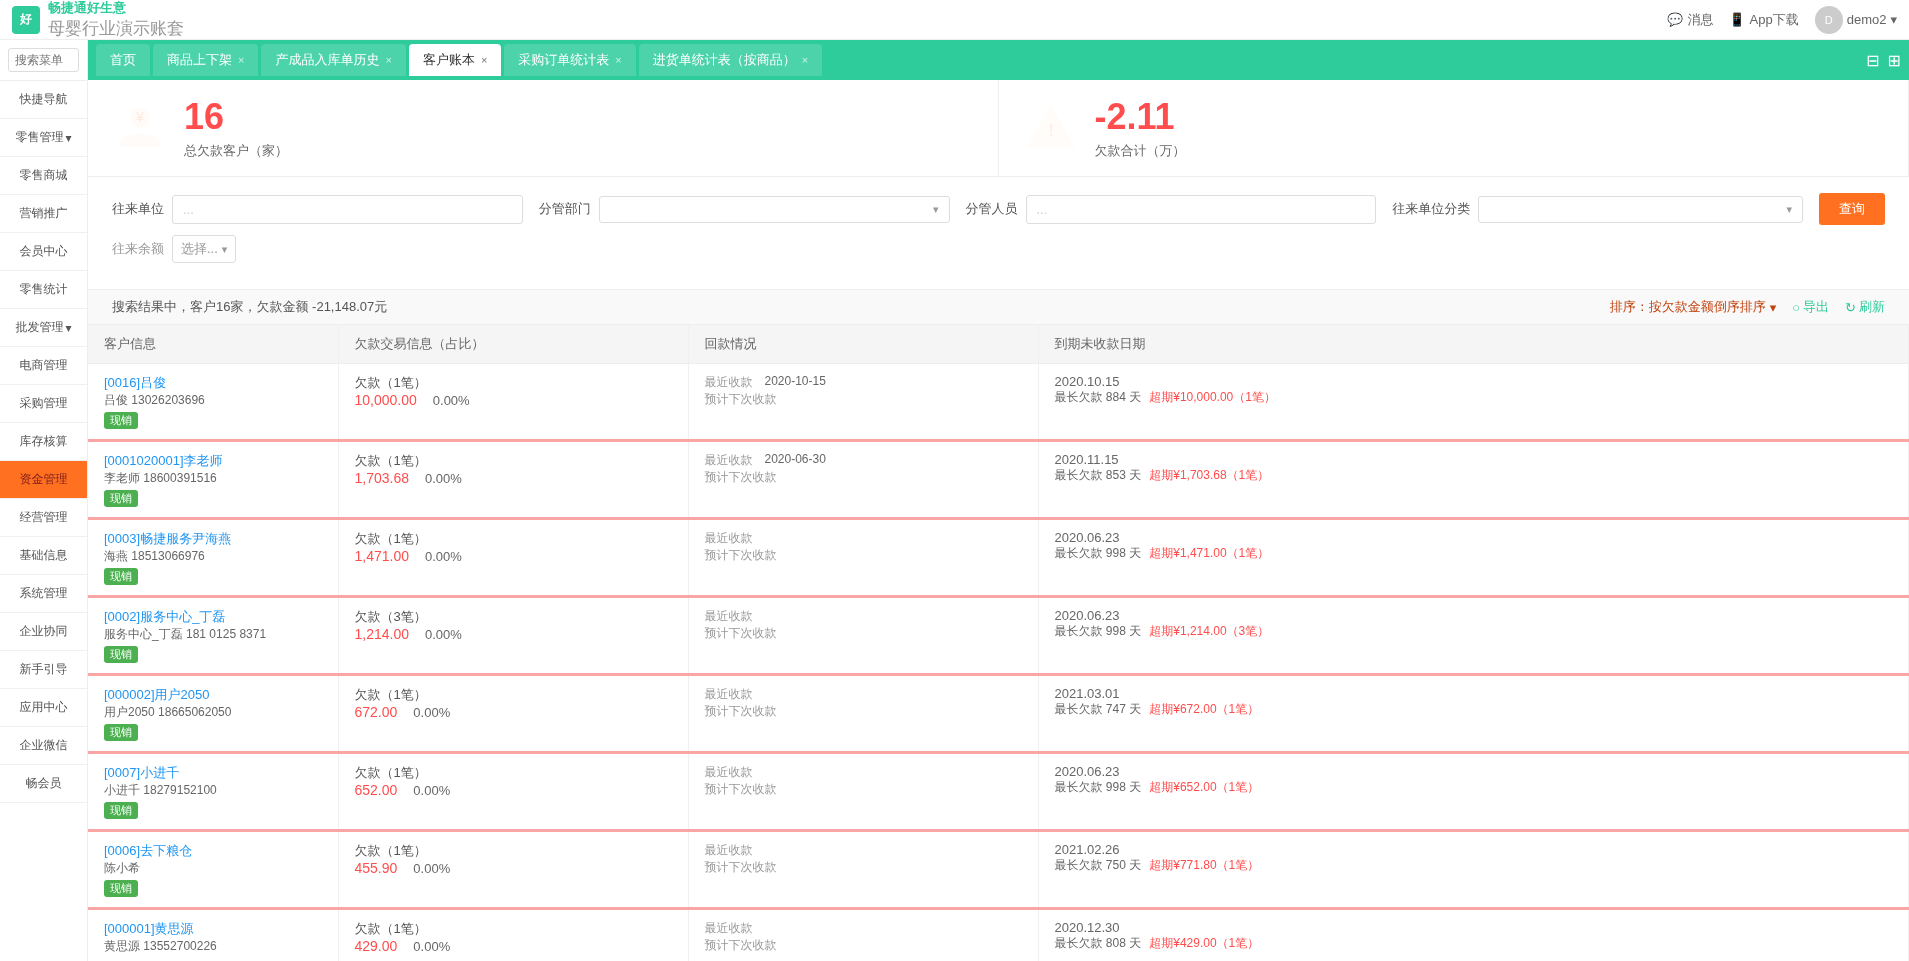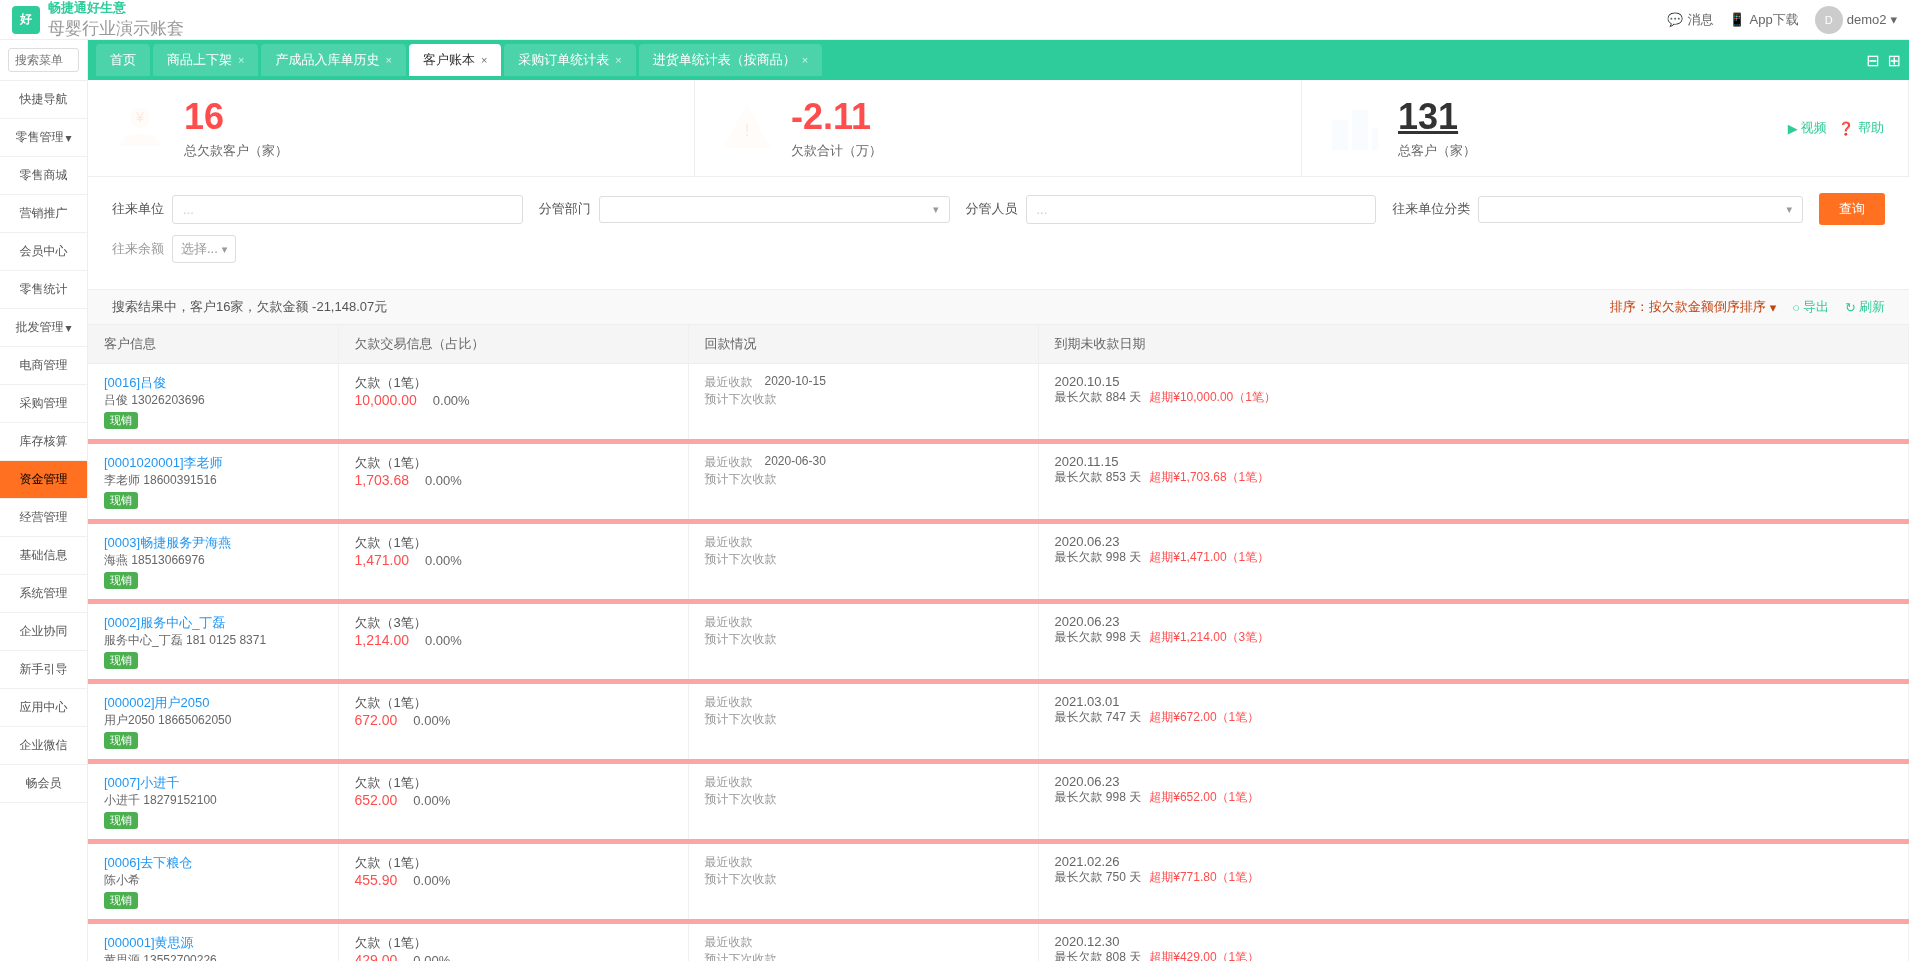--- a/index.html
+++ b/index.html
@@ -18,21 +18,21 @@
     .logo-area { display: flex; align-items: center; gap: 8px; }
     .logo-icon { width: 28px; height: 28px; background: #2ecc9a; border-radius: 4px; display: flex; align-items: center; justify-content: center; color: white; font-size: 12px; font-weight: bold; }
     .top-right { display: flex; align-items: center; gap: 16px; }
     .top-right-item { display: flex; align-items: center; gap: 4px; color: #666; font-size: 13px; cursor: pointer; }
     .avatar { width: 28px; height: 28px; background: #ccc; border-radius: 50%; display: flex; align-items: center; justify-content: center; font-size: 11px; color: #fff; }
 
     
     .sidebar-search { padding: 8px; border-bottom: 1px solid #eee; }
     .sidebar-search-box { width: 100%; padding: 4px 6px; border: 1px solid #ddd; border-radius: 3px; font-size: 12px; }
     .sidebar-nav-item { padding: 10px 8px; text-align: center; cursor: pointer; font-size: 12px; color: #555; border-bottom: 1px solid #f0f0f0; }
-    .sidebar-nav-item.active { background: #ff7020; color: #000000; }
+    .sidebar-nav-item.active { background: #ff7020; color: #7f1d1d; }
     .sidebar-nav-item.has-arrow { display: flex; align-items: center; justify-content: center; gap: 2px; }
 
     
     .tab { display: flex; align-items: center; gap: 6px; padding: 0 14px; height: 32px; background: rgba(255,255,255,0.15); color: #fff; border-radius: 4px 4px 0 0; margin-right: 3px; cursor: pointer; font-size: 13px; white-space: nowrap; }
     .tab.active { background: #fff; color: #333; }
     .tab-close { font-size: 11px; opacity: 0.7; cursor: pointer; }
     .tab-spacer { flex: 1; }
     .tab-actions { display: flex; align-items: center; gap: 8px; color: #fff; font-size: 16px; }
 
     
@@ -62,21 +62,21 @@
     .result-bar { display: flex; align-items: center; justify-content: space-between; padding: 8px 24px; background: #f9f9f9; border-bottom: 1px solid #eee; }
     .result-info { font-size: 13px; color: #555; }
     .result-actions { display: flex; align-items: center; gap: 16px; font-size: 13px; color: #555; }
     .sort-select { display: flex; align-items: center; gap: 4px; cursor: pointer; color: #c2410c; }
     .action-link { color: #2ecc9a; cursor: pointer; display: flex; align-items: center; gap: 3px; }
 
     
     .data-table { width: 100%; background: #fff; border-collapse: collapse; }
     .data-table thead tr { background: #f5f5f5; border-bottom: 1px solid #eee; }
     .data-table th { padding: 10px 16px; font-size: 13px; color: #666; font-weight: normal; text-align: left; border-right: 1px solid #f0f0f0; }
-    .data-table tbody tr { border-bottom: 5px solid #fca5a5; background: #fff; }
+    .data-table tbody tr { border-bottom: 3px solid #fca5a5; background: #fff; }
     .data-table td { padding: 10px 16px; font-size: 13px; vertical-align: top; border-right: 1px solid #f0f0f0; }
     .customer-name { color: #2196f3; cursor: pointer; font-size: 13px; }
     .customer-phone { color: #666; font-size: 12px; }
     .badge-xian { display: inline-block; background: #4caf50; color: #fff; border-radius: 3px; font-size: 11px; padding: 1px 6px; margin-top: 3px; }
     .debt-amount { color: #ff4d4d; font-size: 14px; }
     .debt-count { color: #555; font-size: 13px; }
     .debt-percent { color: #666; font-size: 13px; }
     .collection-date { color: #666; font-size: 12px; }
     .collection-label { color: #999; font-size: 12px; }
     .overdue-link { color: #ff4d4d; cursor: pointer; font-size: 12px; }
@@ -211,43 +211,20 @@
                 <polygon points="28,4 52,48 4,48" fill="#ff7020" opacity="0.15"></polygon>
                 <text x="28" y="36" text-anchor="middle" fill="#ff7020" font-size="16">!</text>
               </svg>
             </div>
             <div class="stat-info">
               <div class="stat-value red">-2.11</div>
               <div class="stat-label">欠款合计（万）</div>
             </div>
           </div>
 
-          <div class="stat-card">
-            <div class="stat-icon">
-              <svg width="56" height="56" viewBox="0 0 56 56">
-                <rect x="6" y="20" width="16" height="30" fill="#2196f3" opacity="0.2"></rect>
-                <rect x="26" y="10" width="16" height="40" fill="#2196f3" opacity="0.2"></rect>
-                <rect x="46" y="28" width="6" height="22" fill="#2196f3" opacity="0.2"></rect>
-              </svg>
-            </div>
-            <div class="stat-info">
-              <div class="stat-value dark">131</div>
-              <div class="stat-label">总客户（家）</div>
-            </div>
-            <div class="stat-card-links">
-              <span style="display:flex;align-items:center;gap:3px;cursor:pointer;">
-                <span>▶</span>
-                <span>视频</span>
-              </span>
-              <span style="display:flex;align-items:center;gap:3px;cursor:pointer;">
-                <span>❓</span>
-                <span>帮助</span>
-              </span>
-            </div>
-          </div>
         </div>
 
         <div class="filter-area">
           <div class="filter-row">
 
             <div class="filter-item">
               <span class="filter-label">往来单位</span>
               <div class="filter-input">
                 <span class="filter-input-inner">...</span>
               </div>

